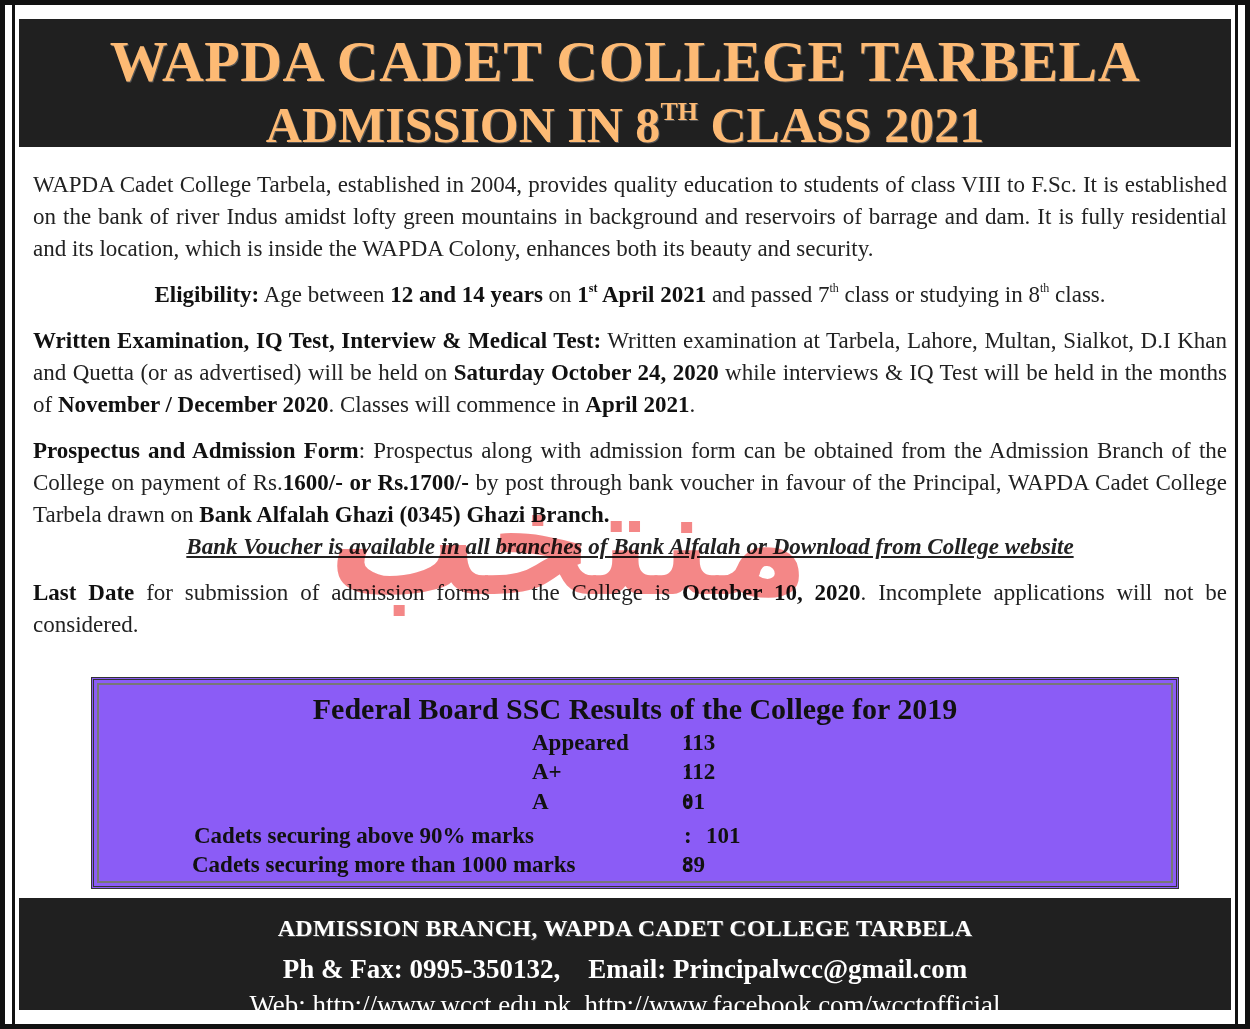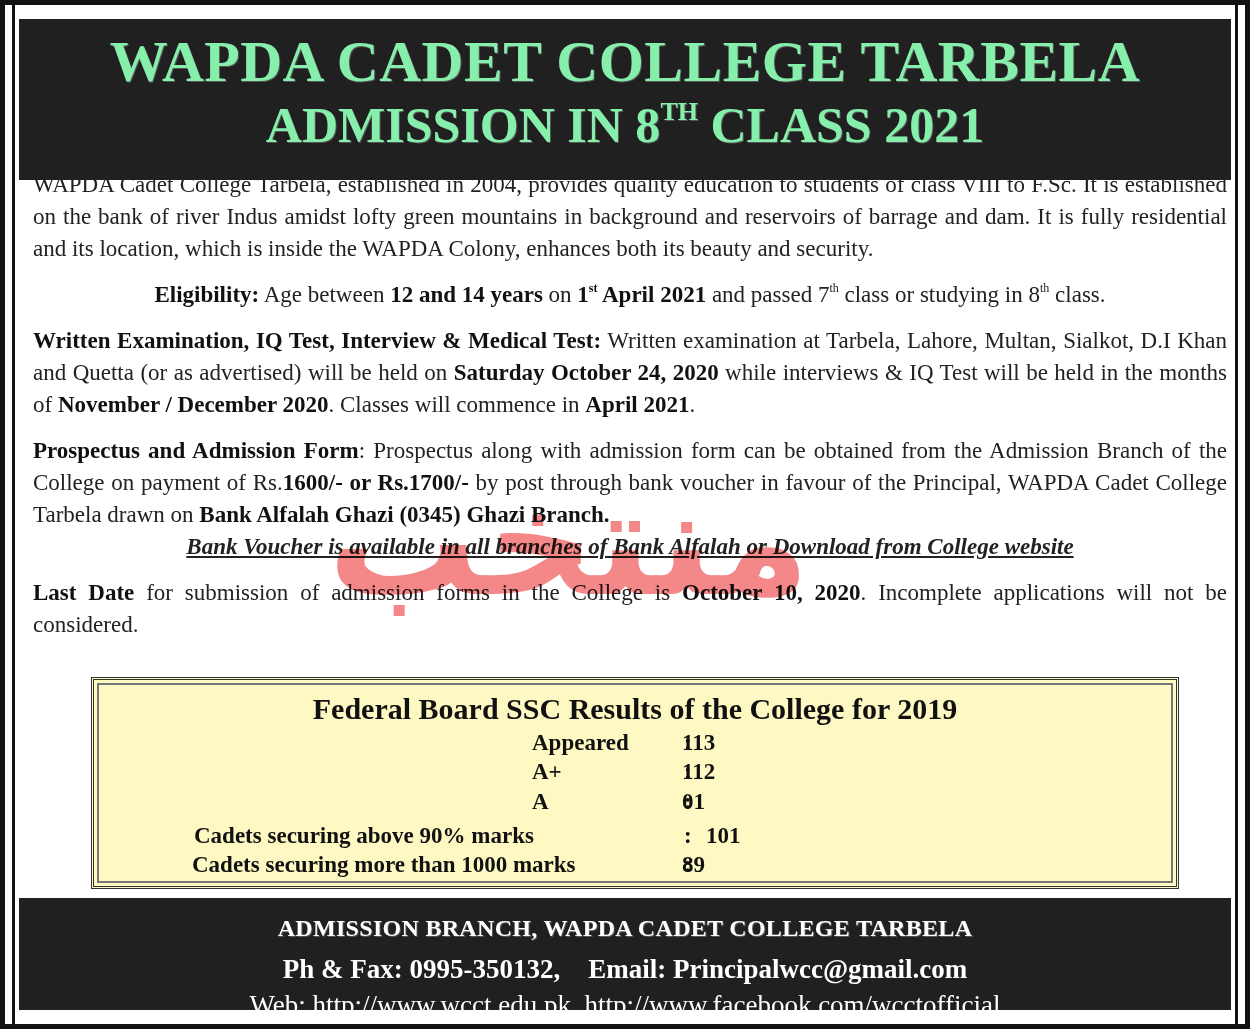--- a/index.html
+++ b/index.html
@@ -12,23 +12,23 @@
       background: #fff;
     }
     .side-rule-left, .side-rule-right {
       position: absolute; top: 0; bottom: 0; width: 3px; background: #111;
     }
     .side-rule-left { left: 7px; }
     .side-rule-right { right: 7px; }
 
     
     .header {
-      position: absolute; left: 14px; right: 14px; top: 14px; height: 161px;
+      position: absolute; left: 14px; right: 14px; top: 14px; height: 128px;
       background: #202020;
-      text-align: center; color: #86efac;
+      text-align: center; color: #fdba74;
       font-family: "Liberation Serif", "DejaVu Serif", serif;
       font-weight: bold;
     }
     .header-title {
       font-size: 58px; letter-spacing: 0.5px; line-height: 62px; padding-top: 12px;
       transform: scaleX(1.0);
       text-shadow: 1px 1px 0 #555;
     }
     .header-subtitle {
       font-size: 50px; line-height: 56px; margin-top: 4px;
@@ -58,21 +58,21 @@
       pointer-events: none; direction: rtl;
       mix-blend-mode: multiply;
     }
 
     
     .results {
       position: absolute; left: 86px; top: 672px; width: 1088px; height: 212px;
       box-sizing: border-box;
       border: 3px double #333;
       outline: 2px solid #777; outline-offset: -8px;
-      background: #fef9c3;
+      background: #8b5cf6;
     }
     .results-title {
       position: absolute; left: 0; right: 0; top: 12px;
       text-align: center; font-weight: bold; font-size: 30px; color: #111;
       font-family: "Liberation Serif", serif;
     }
     .results-row {
       position: absolute; font-weight: bold; font-size: 23px; color: #111;
       white-space: nowrap;
     }

